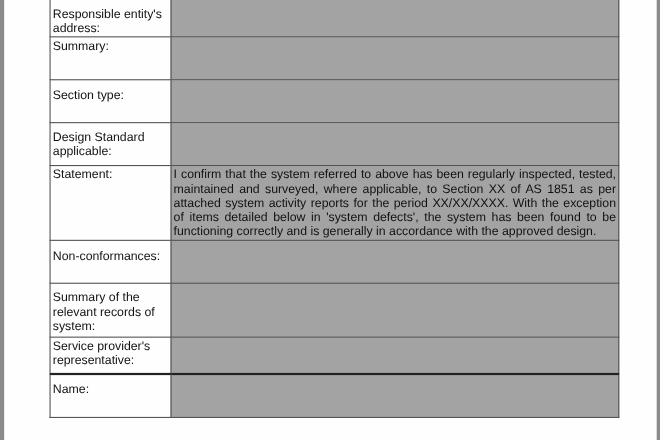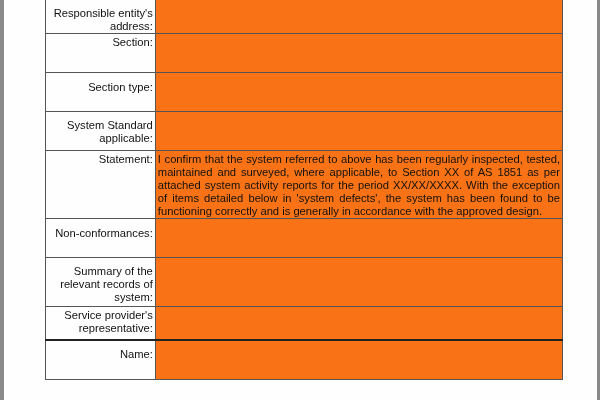--- a/index.html
+++ b/index.html
@@ -4,46 +4,46 @@
 <style>
   html, body { margin:0; padding:0; }
   body { width:600px; height:400px; overflow:hidden; background:#fbfbfb; position:relative;
          font-family:"Liberation Sans", sans-serif; }
   .left-strip { position:absolute; left:0; top:0; width:4px; height:400px; background:#8a8a8a; }
   .right-strip { position:absolute; left:597px; top:0; width:3px; height:400px; background:#8a8a8a; }
   .page { position:absolute; left:4px; top:0; width:593px; height:400px; background:#fefefe; }
   table.form { position:absolute; left:41px; top:-2px; border-collapse:collapse; width:518px; }
   table.form td { border:1px solid #555; vertical-align:top; padding:2px 2px 0 2px;
                   font-size:11.2px; line-height:13px; color:#111; }
-  td.label { width:105px;text-align:right; }
-  td.value { width:404px; background:#f97316; }
+  td.label { width:105px; }
+  td.value { width:404px; background:#a3a3a3; }
   td.statement { text-align:justify; padding:2px 3px 0 3px; font-size:11.1px; line-height:13px; }
   tr.thick td { border-bottom:2px solid #222;margin-top:12px; }
 </style>
 </head>
 <body>
 
 <div class="left-strip"></div>
 <div class="page">
   <table class="form">
     <tbody>
         <tr style="height:33px">
       <td class="label" style="padding-top:8px">Responsible entity's address:</td>
       <td class="value"></td>
     </tr>
     <tr style="height:39px">
-      <td class="label">Section:</td>
+      <td class="label">Summary:</td>
       <td class="value"></td>
     </tr>
     <tr style="height:39px">
       <td class="label" style="padding-top:8px">Section type:</td>
       <td class="value"></td>
     </tr>
     <tr style="height:39px">
-      <td class="label" style="padding-top:7px">System Standard applicable:</td>
+      <td class="label" style="padding-top:7px">Design Standard applicable:</td>
       <td class="value"></td>
     </tr>
     <tr style="height:67px">
       <td class="label">Statement:</td>
       <td class="value statement">I confirm that the system referred to above has been regularly inspected, tested, maintained and surveyed, where applicable, to Section XX of AS 1851 as per attached system activity reports for the period XX/XX/XXXX. With the exception of items detailed below in 'system defects', the system has been found to be functioning correctly and is generally in accordance with the approved design.</td>
     </tr>
     <tr style="height:39px">
       <td class="label" style="padding-top:8px">Non-conformances:</td>
       <td class="value"></td>
     </tr>

